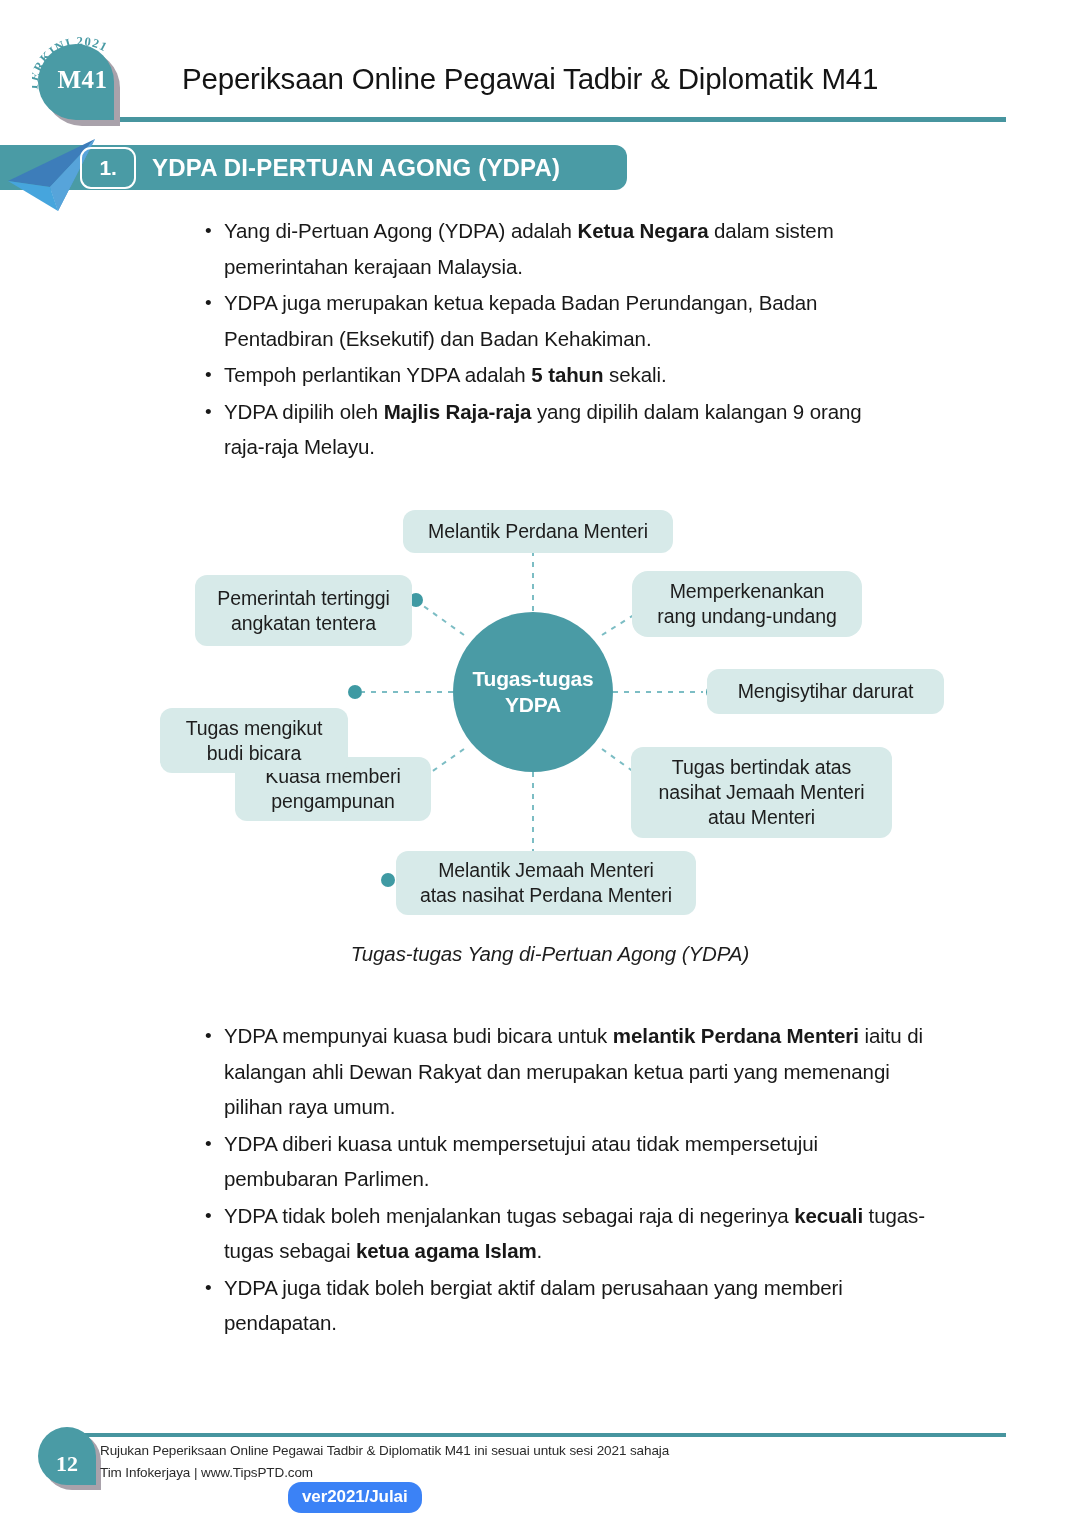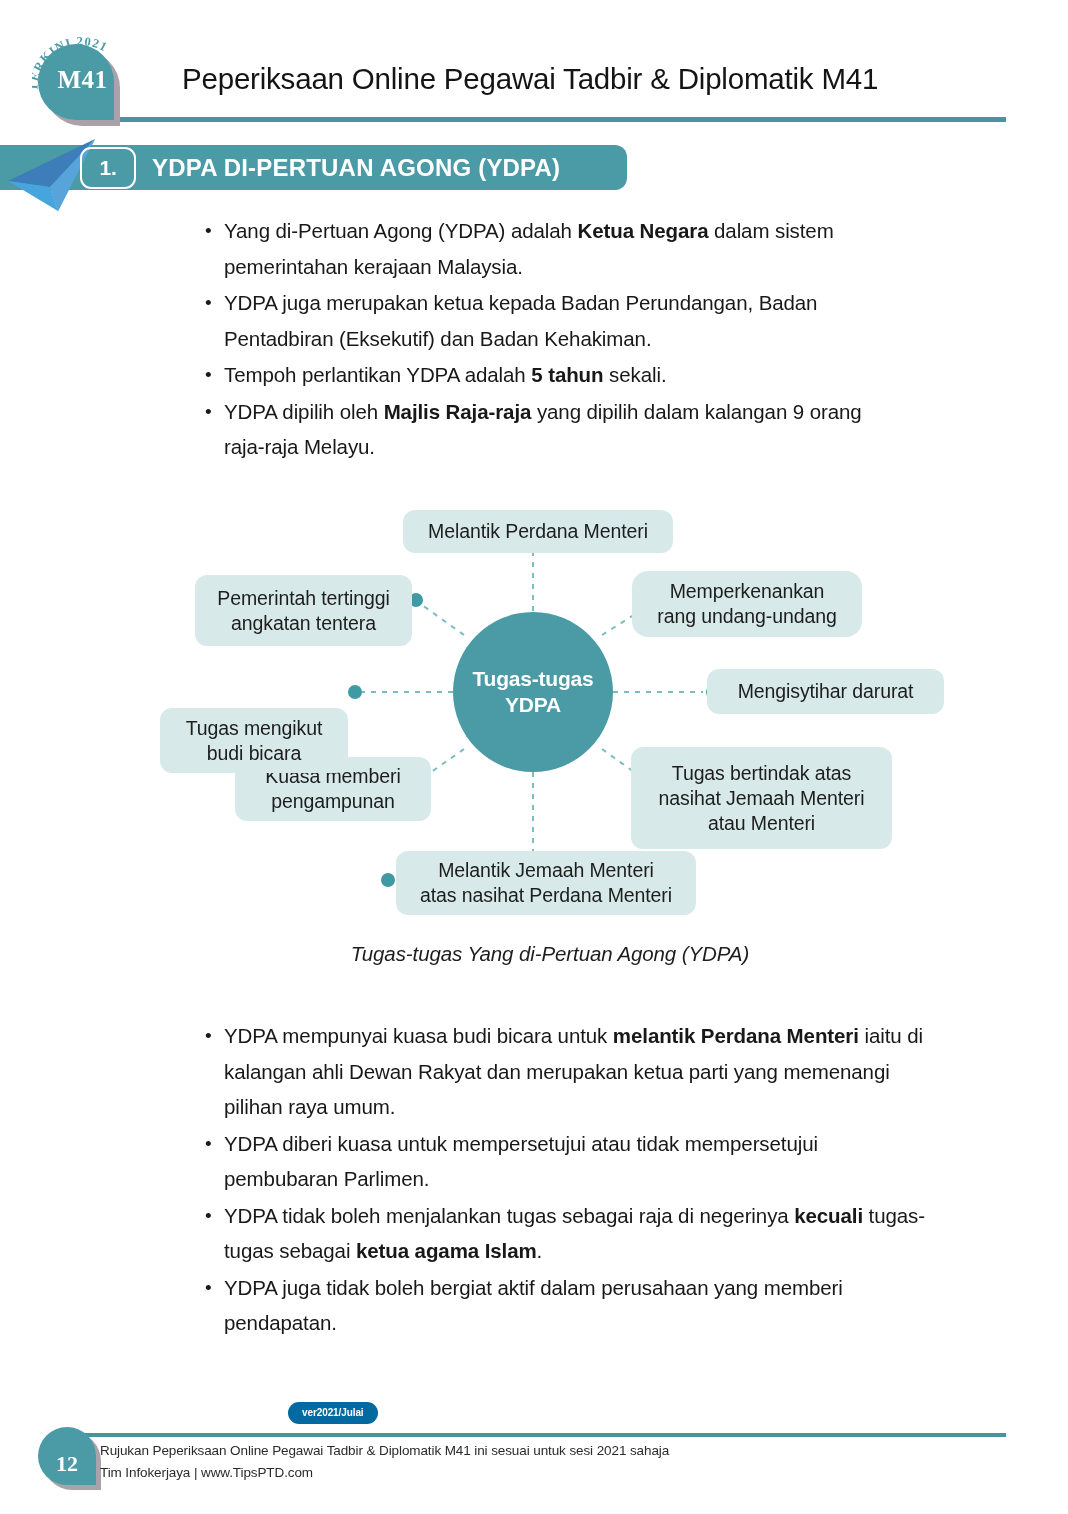--- a/index.html
+++ b/index.html
@@ -314,24 +314,24 @@
     left: 100px;
     top: 55px;
     font-size: 13.5px;
     color: #2b2b2b;
     white-space: nowrap;
     letter-spacing: -0.1px;
   }
   .ver-pill {
     position: absolute;
     left: 288px;
-    top: 1402px;
-    background: #0369a1;
-    color: #ffffff;
-    font-size: 10px;
+    top: 1482px;
+    background: #3b82f6;
+    color: #ffffff;
+    font-size: 17px;
     font-weight: bold;
     padding: 5px 14px 6px 14px;
     border-radius: 13px;
     letter-spacing: -0.1px;
   }
 </style>
 </head>
 <body>
 
 <div class="page-header">
@@ -418,21 +418,21 @@
   </div>
 
   <div class="node" style="left:482px; top:76px; width:230px; height:66px;border-radius:16px;">
     <span>Memperkenankan<br>rang undang-undang</span>
   </div>
 
   <div class="node" style="left:557px; top:174px; width:237px; height:45px;">
     <span>Mengisytihar darurat</span>
   </div>
 
-  <div class="node" style="left:481px; top:252px; width:261px; height:102px;">
+  <div class="node" style="left:481px; top:252px; width:261px; height:91px;">
     <span>Tugas bertindak atas<br>nasihat Jemaah Menteri<br>atau Menteri</span>
   </div>
 
   <div class="node" style="left:246px; top:356px; width:300px; height:64px;">
     <span>Melantik Jemaah Menteri<br>atas nasihat Perdana Menteri</span>
   </div>
 
   <div class="node" style="left:85px; top:262px; width:196px; height:64px;">
     <span>Kuasa memberi<br>pengampunan</span>
   </div>

